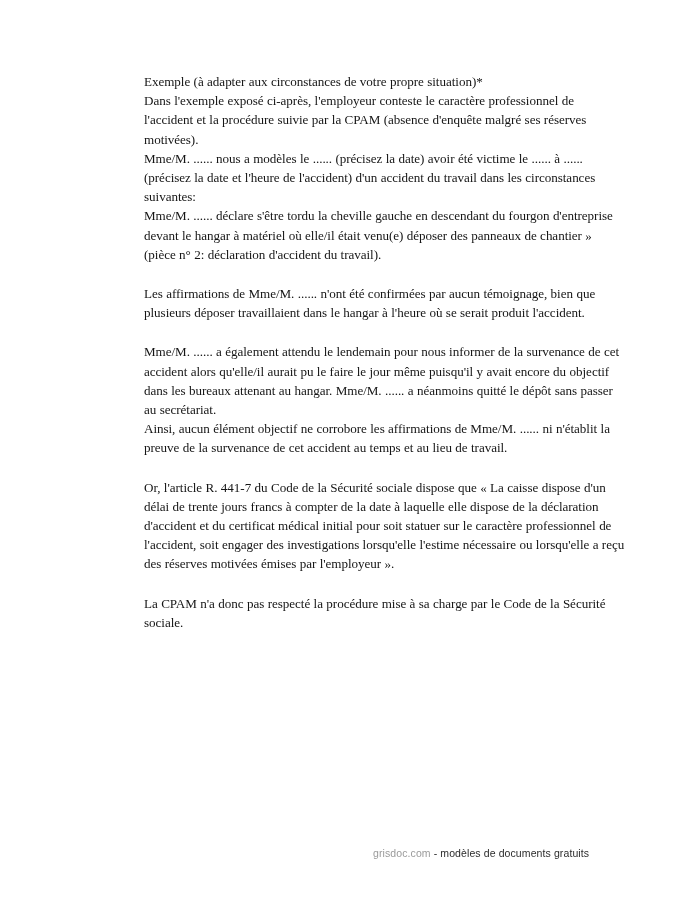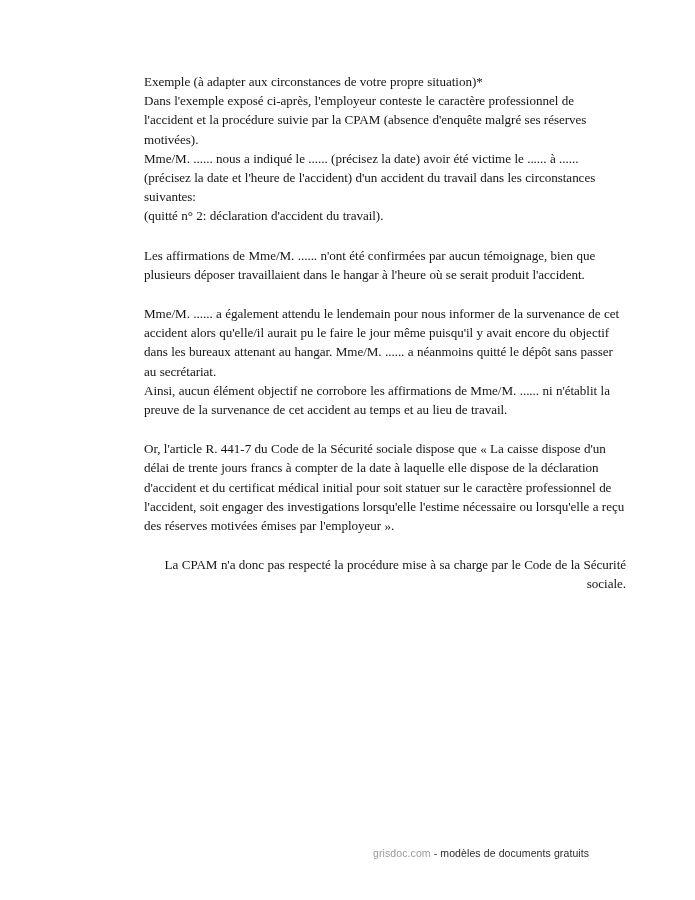--- a/index.html
+++ b/index.html
@@ -34,21 +34,20 @@
   .para {
     margin: 0 0 20px 0;
     font-size: 13.1px;
     line-height: 19.2px;
     text-align: left;
     letter-spacing: -0.05px;
     word-spacing: 0.2px;
   }
   .para:last-child {
     margin-bottom: 0;
-    text-align: right;
   }
 
   
   .para .line {
     display: block;
   }
 
   .footer {
     position: absolute;
     left: 373px;
@@ -69,22 +68,23 @@
 </head>
 <body>
 
 <div class="page">
 
   <div class="doc-body">
 
     <p class="para">
       <span class="line">Exemple (à adapter aux circonstances de votre propre situation)*</span>
       <span class="line">Dans l'exemple exposé ci-après, l'employeur conteste le caractère professionnel de l'accident et la procédure suivie par la CPAM (absence d'enquête malgré ses réserves motivées).</span>
-      <span class="line">Mme/M. ...... nous a indiqué le ...... (précisez la date) avoir été victime le ...... à ...... (précisez la date et l'heure de l'accident) d'un accident du travail dans les circonstances suivantes:</span>
-      <span class="line">(quitté n° 2: déclaration d'accident du travail).</span>
+      <span class="line">Mme/M. ...... nous a modèles le ...... (précisez la date) avoir été victime le ...... à ...... (précisez la date et l'heure de l'accident) d'un accident du travail dans les circonstances suivantes:</span>
+      <span class="line">Mme/M. ...... déclare s'être tordu la cheville gauche en descendant du fourgon d'entreprise devant le hangar à matériel où elle/il était venu(e) déposer des panneaux de chantier »</span>
+      <span class="line">(pièce n° 2: déclaration d'accident du travail).</span>
     </p>
 
     <p class="para">
       <span class="line">Les affirmations de Mme/M. ...... n'ont été confirmées par aucun témoignage, bien que plusieurs déposer travaillaient dans le hangar à l'heure où se serait produit l'accident.</span>
     </p>
 
     <p class="para">
       <span class="line">Mme/M. ...... a également attendu le lendemain pour nous informer de la survenance de cet accident alors qu'elle/il aurait pu le faire le jour même puisqu'il y avait encore du objectif dans les bureaux attenant au hangar. Mme/M. ...... a néanmoins quitté le dépôt sans passer au secrétariat.</span>
       <span class="line">Ainsi, aucun élément objectif ne corrobore les affirmations de Mme/M. ...... ni n'établit la preuve de la survenance de cet accident au temps et au lieu de travail.</span>
     </p>

